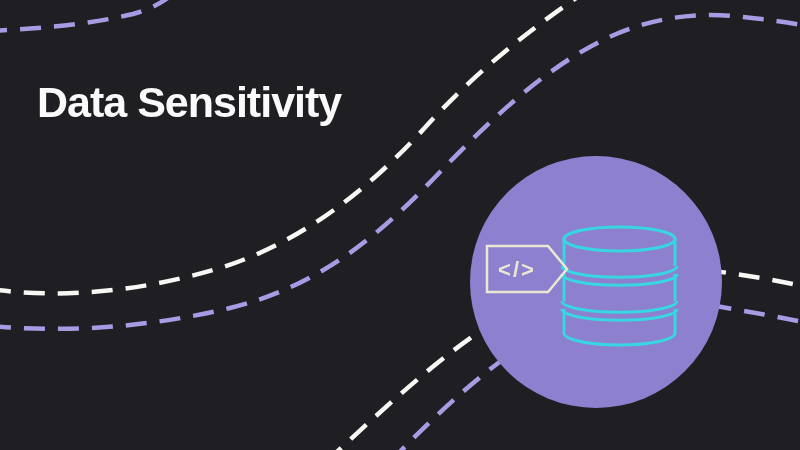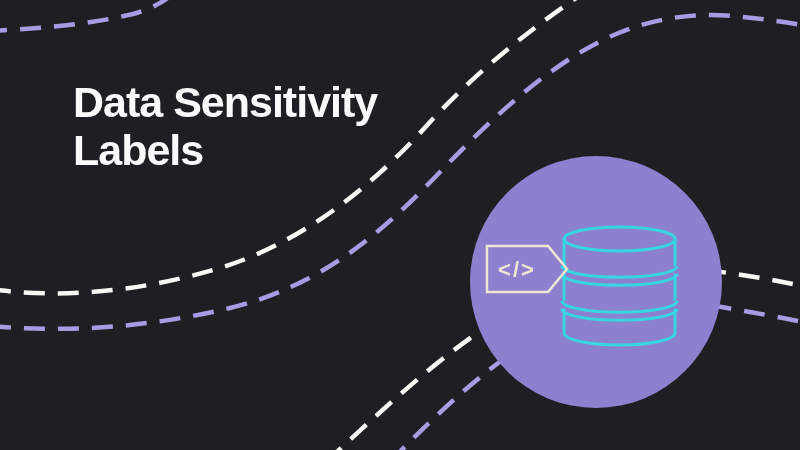--- a/index.html
+++ b/index.html
@@ -35,21 +35,20 @@
   }
   .title {
     position: absolute;
     left: 37px;
     top: 78px;
     color: #fafafa;
     font-size: 43px;
     line-height: 48px;
     font-weight: 700;
     letter-spacing: -1px;
-    margin-left: 36px;
   }
   .tag-text {
     font-family: "Liberation Sans", sans-serif;
     font-size: 22px;
     font-weight: 700;
     letter-spacing: 2px;
   }
 </style>
 </head>
 <body>
@@ -90,16 +89,15 @@
     </g>
 
     <g>
       <polygon points="487,246 548,246 567,269 548,292 487,292" fill="none" stroke-width="2.5" stroke-linejoin="miter" stroke="#ece7d2"></polygon>
       <text class="tag-text" x="517" y="277" text-anchor="middle" fill="#ece7d2">&lt;/&gt;</text>
     </g>
   </svg>
 
   <div class="title">
     <div>Data Sensitivity</div>
-    <div>Labels</div>
   </div>
 
 </div>
 
 </body></html>

